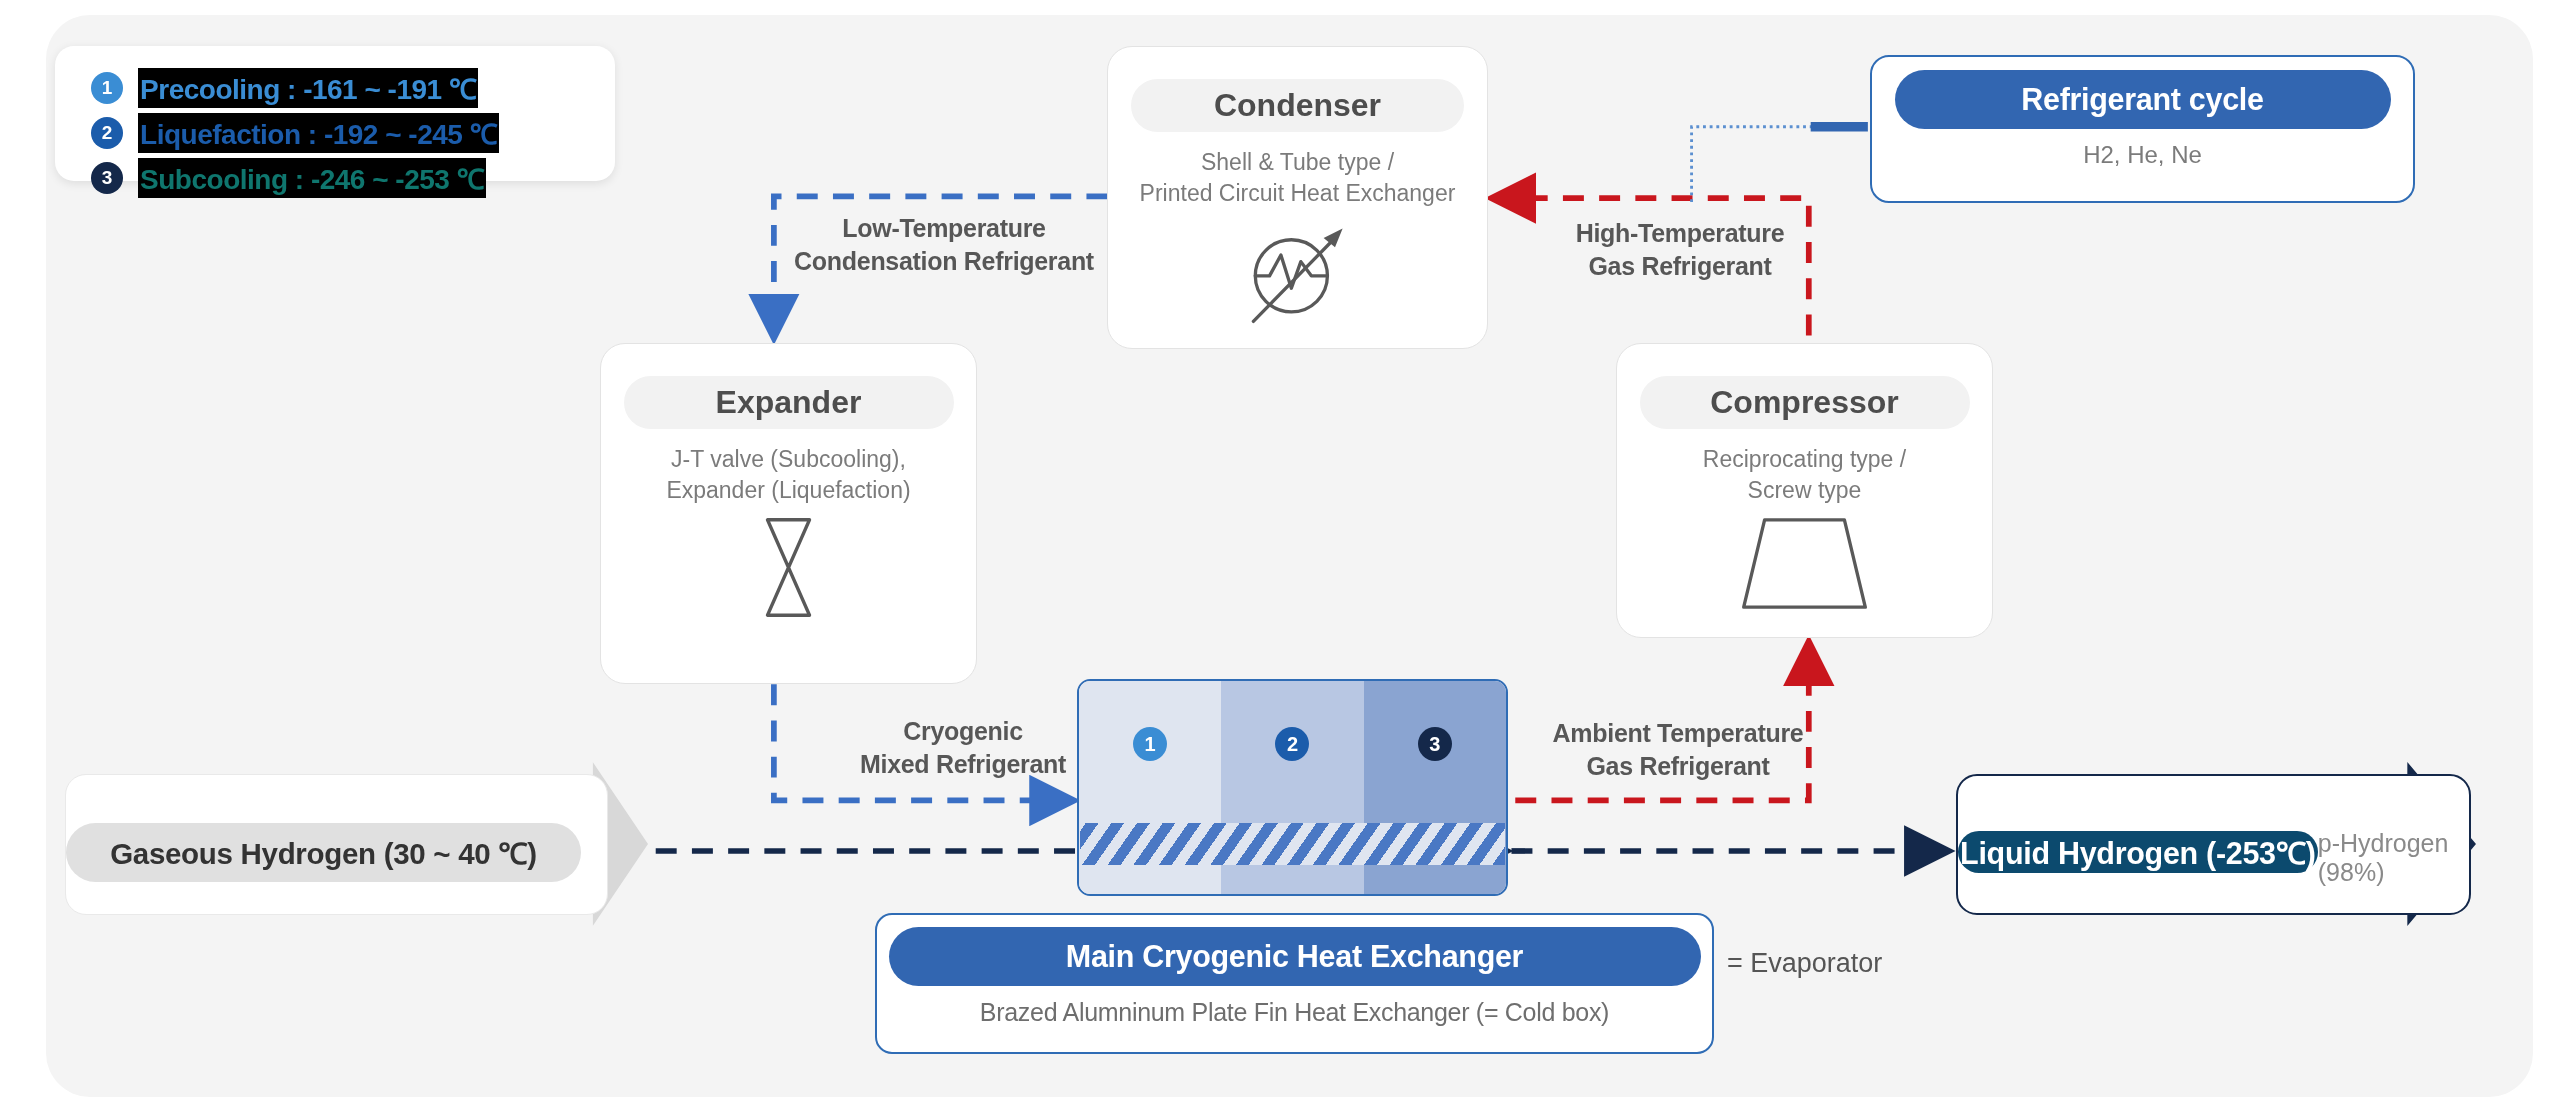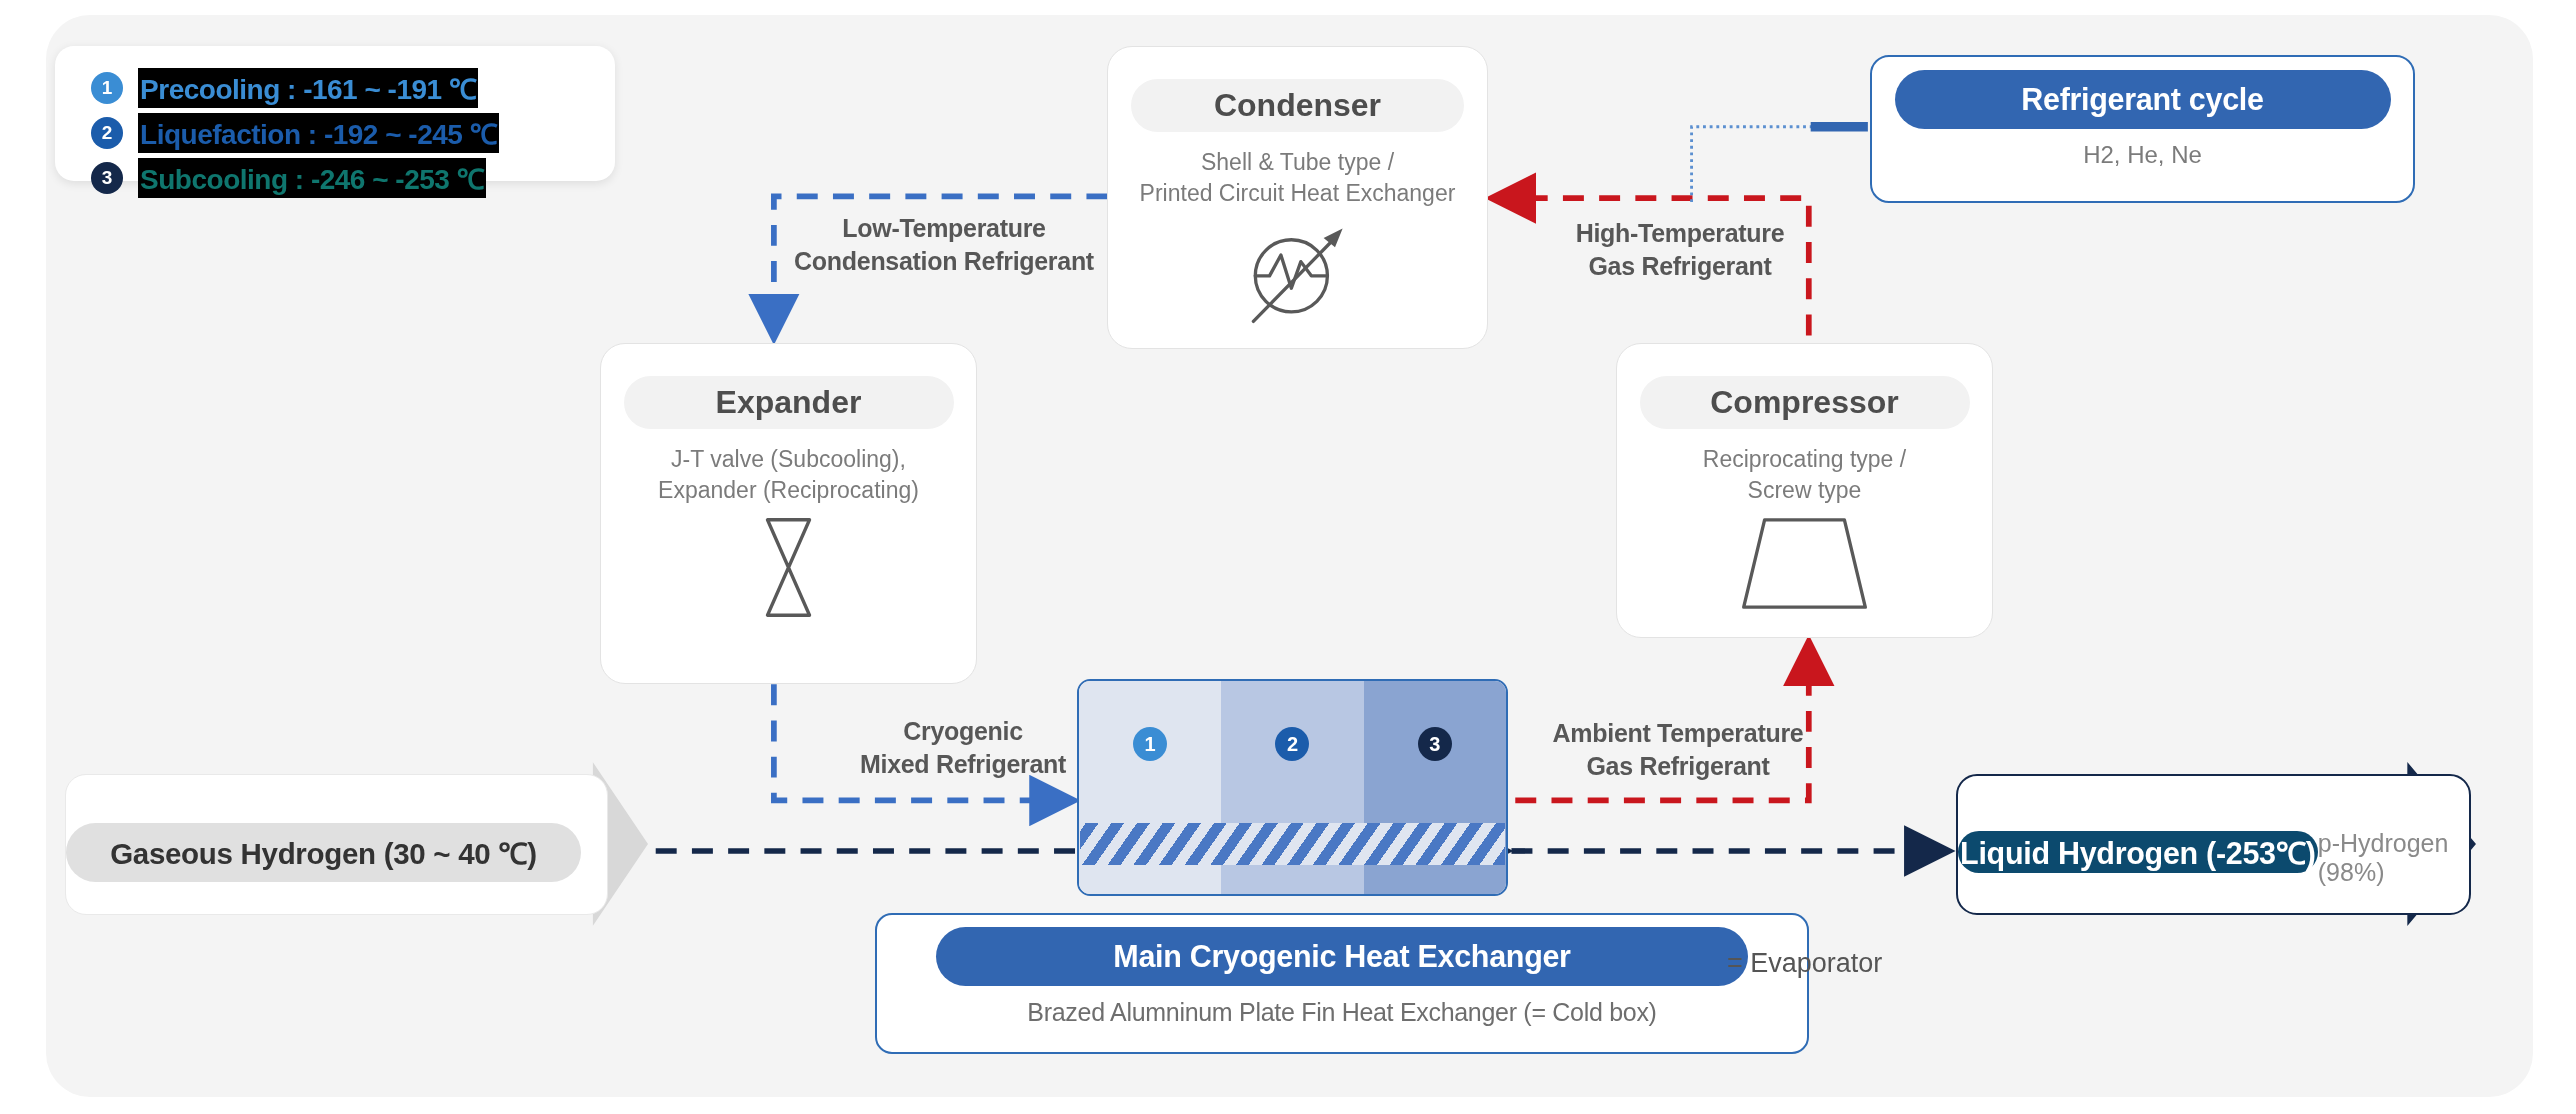--- a/index.html
+++ b/index.html
@@ -122,21 +122,21 @@
     position: absolute; left: 1080px; top: 823px;
     width: 425px; height: 42px;
     background: repeating-linear-gradient(-55deg,
         #4a78c4 0px, #4a78c4 10.5px,
         #dfe5f0 10.5px, #dfe5f0 21px);
     pointer-events: none;
   }
 
   
   #mche {
-    left: 875px; top: 913px; width: 934px; height: 141px;
+    left: 875px; top: 913px; width: 839px; height: 141px;
     background: #ffffff;
     border: 2.9px solid #2f6cb5;
     border-radius: 17px;
     display: flex; flex-direction: column; align-items: center;
     padding-top: 12.4px;
   }
   #mche .pill {
     width: 812px; height: 59px;
     background: #3266b1; color: #ffffff;
     border-radius: 38px;
@@ -279,21 +279,21 @@
       <polyline points="20,62 35,62 47,40 58,75 68,47 79,62 96,62" fill="none" stroke="#595959" stroke-width="3.5" stroke-linejoin="round" stroke-linecap="round"></polyline>
       <line x1="18" y1="110" x2="106" y2="20" stroke="#595959" stroke-width="3.5" stroke-linecap="round"></line>
       <polygon points="112,12 92,22 104,32" fill="#595959"></polygon>
     </svg>
   </div>
 </div>
 
 <div id="expander" class="abs card">
   <div class="card-title">Expander</div>
   <div class="card-sub">J-T valve (Subcooling),
-Expander (Reciprocating)</div>
+Expander (Liquefaction)</div>
   <div class="card-icon">
     <svg width="67" height="107" viewBox="0 0 70 112">
       <polygon points="13,6 57,6 13,106 57,106" fill="none" stroke="#595959" stroke-width="3.5" stroke-linejoin="round"></polygon>
     </svg>
   </div>
 </div>
 
 <div id="compressor" class="abs card">
   <div class="card-title">Compressor</div>
   <div class="card-sub">Reciprocating type /

